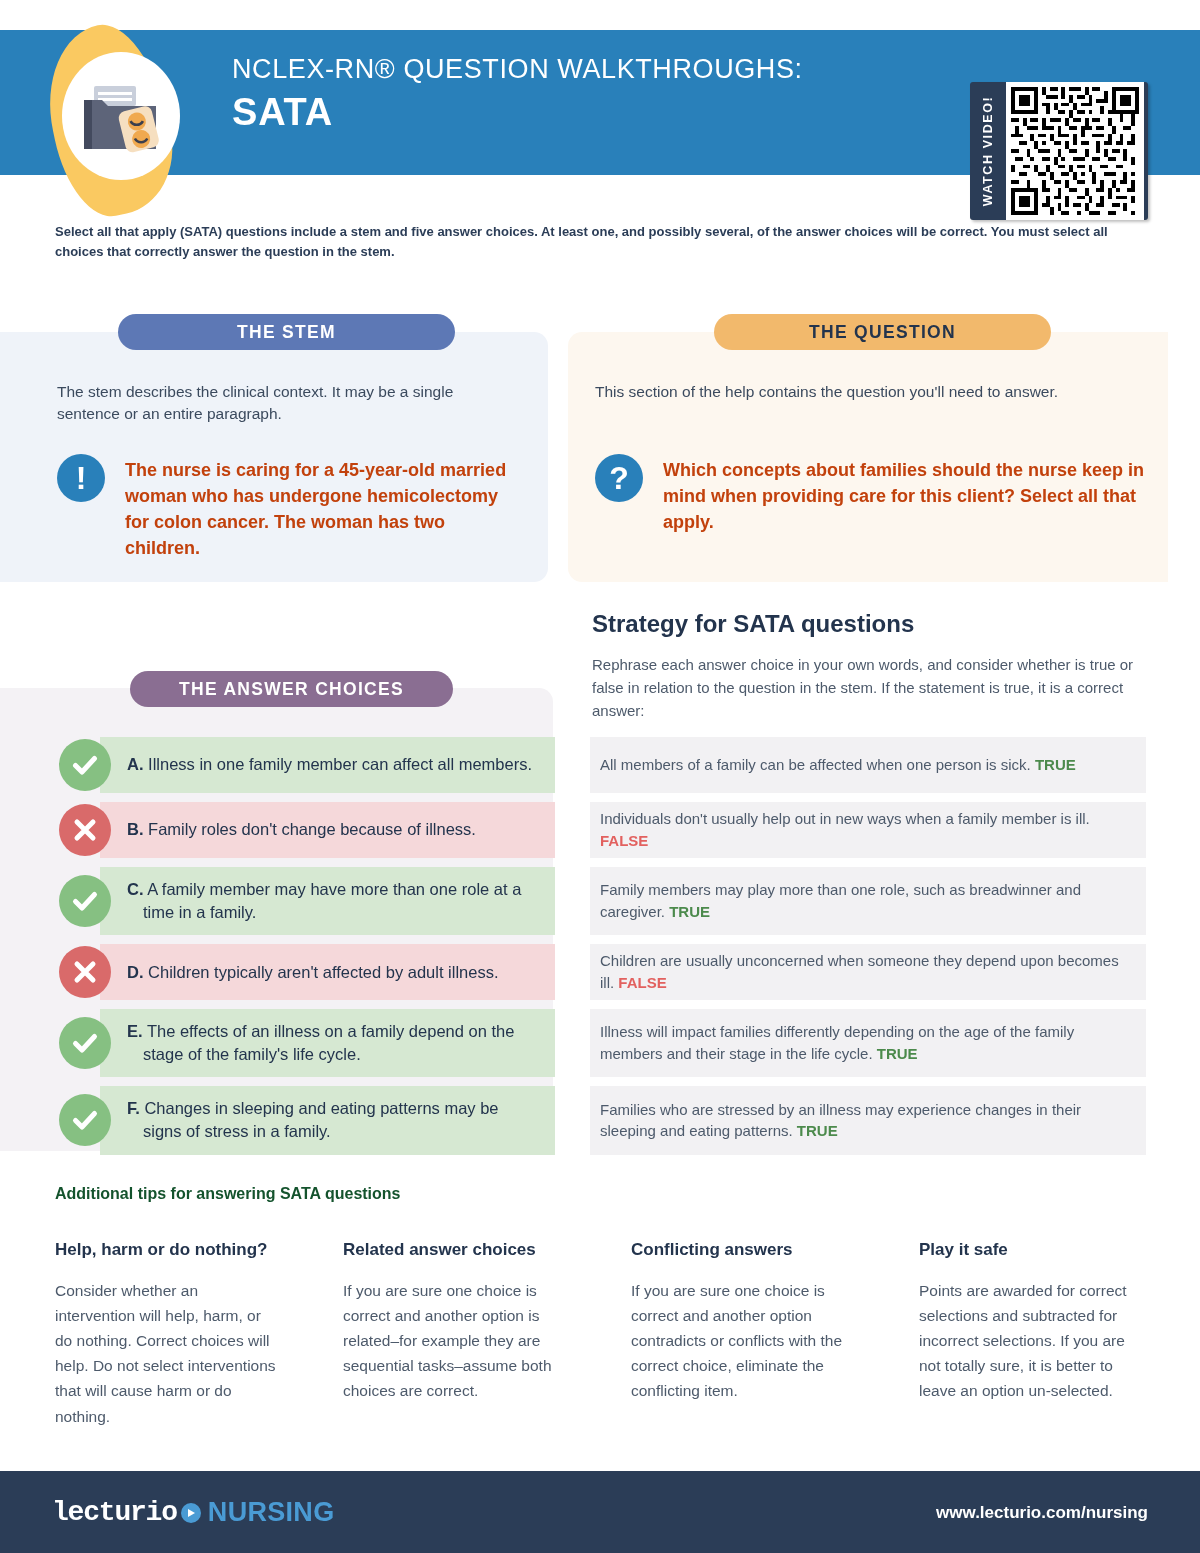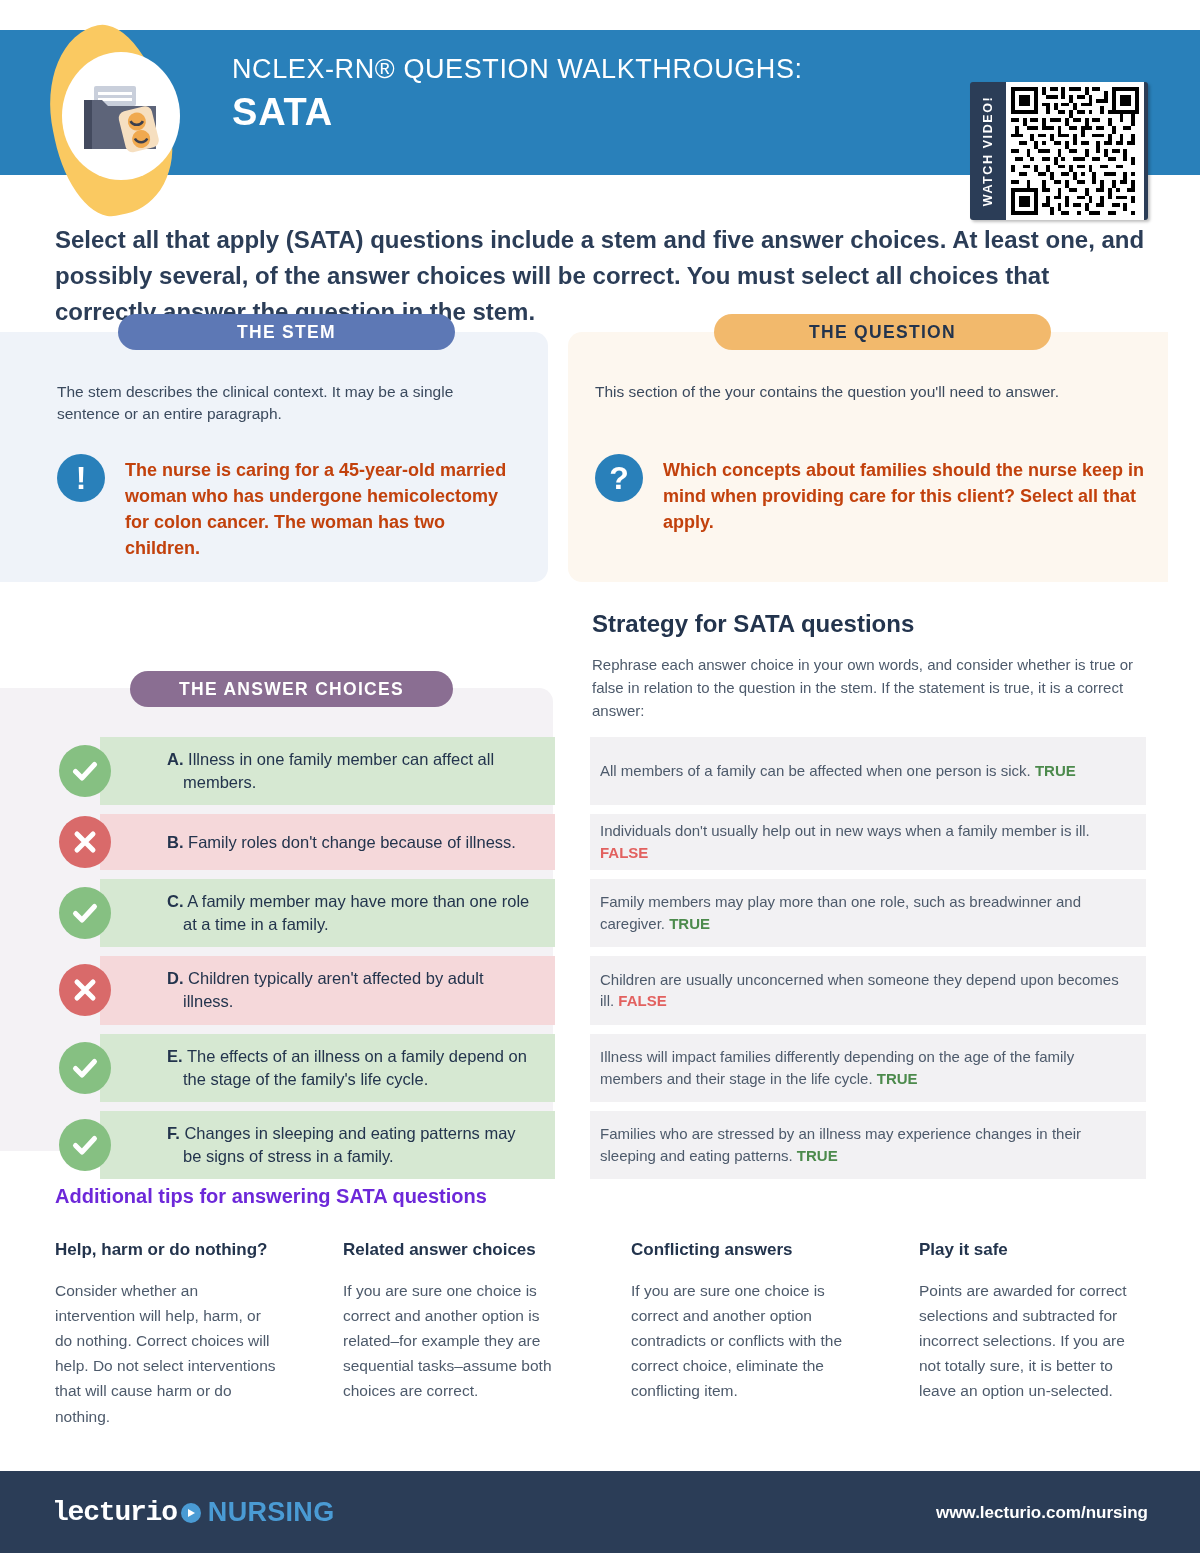--- a/index.html
+++ b/index.html
@@ -47,21 +47,21 @@
   }
   .qr-label span {
     color:#ffffff; font-size:12.5px; font-weight:700; letter-spacing:1.6px;
     transform: rotate(-90deg); white-space:nowrap;
   }
   .qr-code { width:138px; height:138px; background:#fff; padding:5px; }
 
   
   .intro {
     position:absolute; left:55px; top:222px; width:1090px;
-    color:#2b3d57; font-size:24px; line-height:1.5; font-weight:700;
+    color:#2b3d57; font-size:13px; line-height:1.5; font-weight:700;
   }
 
   
   .panel-pill {
     position:absolute; height:36px; border-radius:18px;
     display:flex; align-items:center; justify-content:center;
     font-size:17.5px; font-weight:700; letter-spacing:1.3px; z-index:3;
   }
   .pill-stem { left:118px; top:314px; width:337px; background:#5d78b5; color:#ffffff; }
   .pill-question { left:714px; top:314px; width:337px; background:#f2b96c; color:#23344d; }
@@ -106,21 +106,21 @@
   .pill-answers {
     left:130px; top:671px; width:323px; background:#8a6e92; color:#ffffff;
   }
   .ac-panel {
     position:absolute; left:-20px; top:688px; width:573px; height:463px;
     background:#f4f2f5; border-radius: 0 14px 14px 0; z-index:1;
   }
   .rows { position:absolute; left:0; top:737px; width:1200px; z-index:2; }
   .row { position:relative; display:flex; align-items:stretch; margin-bottom:9px; }
 
-  .row-left { position:relative; width:555px; height:100%;padding-left:40px; }
+  .row-left { position:relative; width:555px; height:100%; }
   .row-left-bg {
     position:absolute; left:100px; right:0; top:0; bottom:0; border-radius:0;
   }
   .row-left.correct .row-left-bg { background:#d6e8d2; }
   .row-left.wrong   .row-left-bg { background:#f5d8da; }
   .mark {
     position:absolute; left:59px; top:50%; transform:translateY(-50%);
     width:52px; height:52px; border-radius:50%;
     display:flex; align-items:center; justify-content:center; z-index:2;
   }
@@ -140,21 +140,21 @@
     font-size:15px; color:#4d5a6b; line-height:1.46;
     display:flex; align-items:center;
   }
   .tval { font-weight:700; }
   .tval.t { color:#4c8a4c; }
   .tval.f { color:#e2615f; }
 
   
   .tips-head {
     position:absolute; left:55px; top:1185px;
-    font-size:20px; font-weight:700; color:#6d28d9;
+    font-size:16px; font-weight:700; color:#14532d;
   }
   .tips-grid {
     position:absolute; left:55px; top:1240px; width:1090px;
     display:grid; grid-template-columns: repeat(4, 1fr); column-gap:62px;
   }
   .tip-title { font-size:17px; font-weight:700; color:#23344d; margin-bottom:18px; }
   .tip-body { font-size:15.5px; color:#4d5a6b; line-height:1.62; }
 
   
   .footer {
@@ -389,21 +389,21 @@
   <div class="panel-box panel-stem">
     <p class="panel-intro-txt">The stem describes the clinical context. It may be a single sentence or an entire paragraph.</p>
     <div class="cbody">
       <div class="badge-circle">!</div>
       <div class="cbody-text">The nurse is caring for a 45-year-old married woman who has undergone hemicolectomy for colon cancer. The woman has two children.</div>
     </div>
   </div>
 
   <div class="panel-pill pill-question">THE QUESTION</div>
   <div class="panel-box panel-question">
-    <p class="panel-intro-txt">This section of the your contains the question you'll need to answer.</p>
+    <p class="panel-intro-txt">This section of the help contains the question you'll need to answer.</p>
     <div class="cbody">
       <div class="badge-circle">?</div>
       <div class="cbody-text">Which concepts about families should the nurse keep in mind when providing care for this client? Select all that apply.</div>
     </div>
   </div>
 
   <h2 class="strategy-head">Strategy for SATA questions</h2>
   <p class="strategy-sub">Rephrase each answer choice in your own words, and consider whether is true or false in relation to the question in the stem. If the statement is true, it is a correct answer:</p>
 
   <div class="panel-pill pill-answers">THE ANSWER CHOICES</div>

